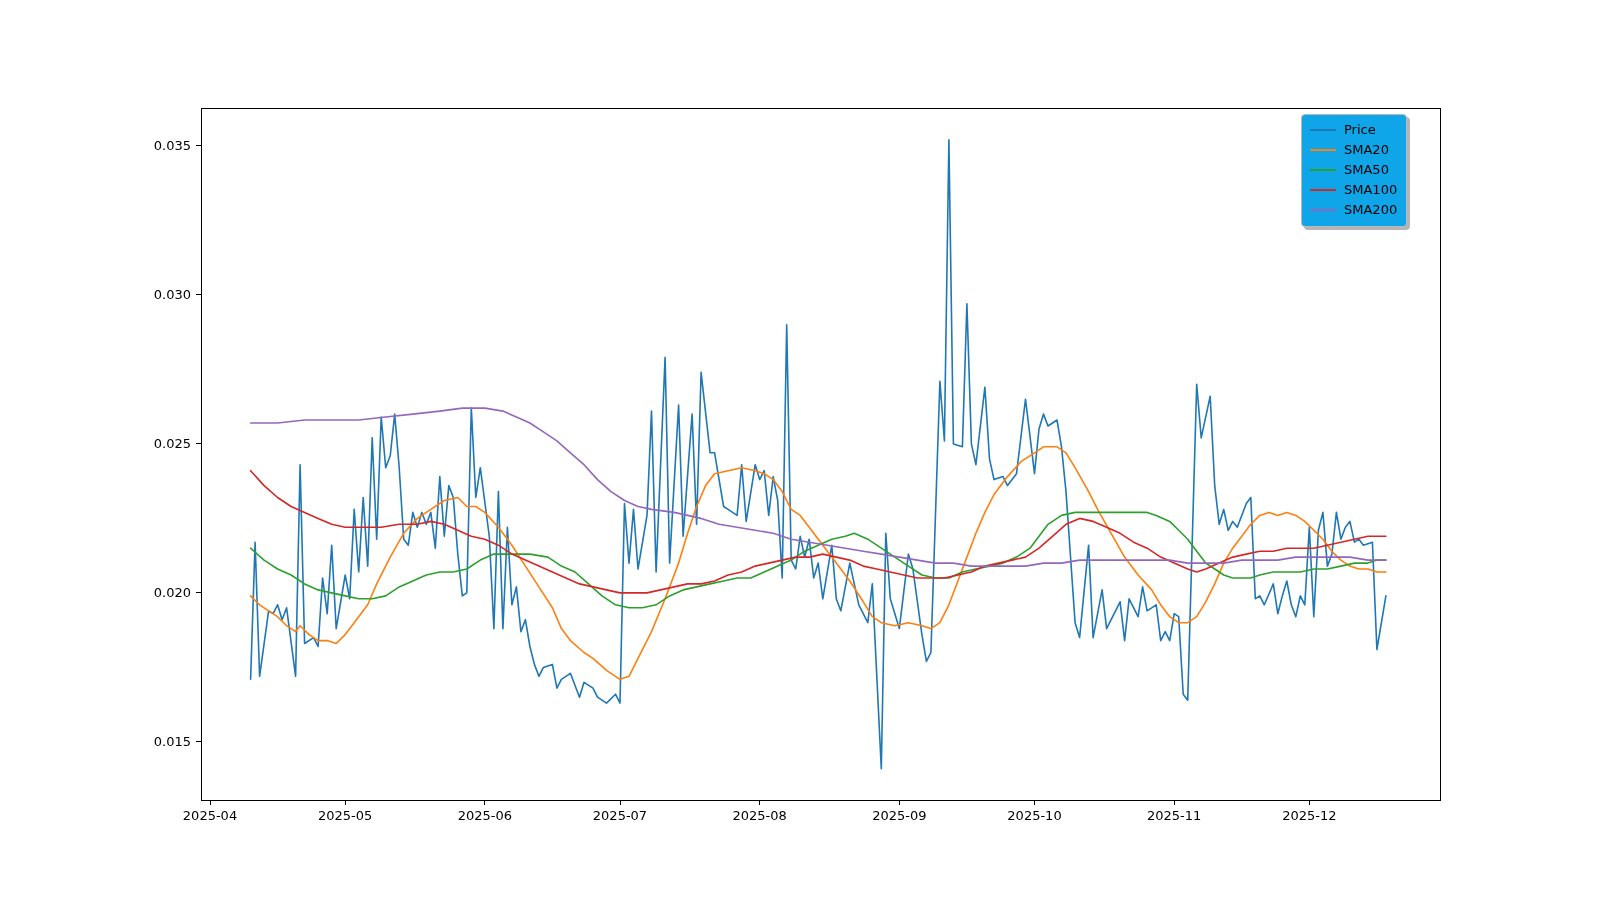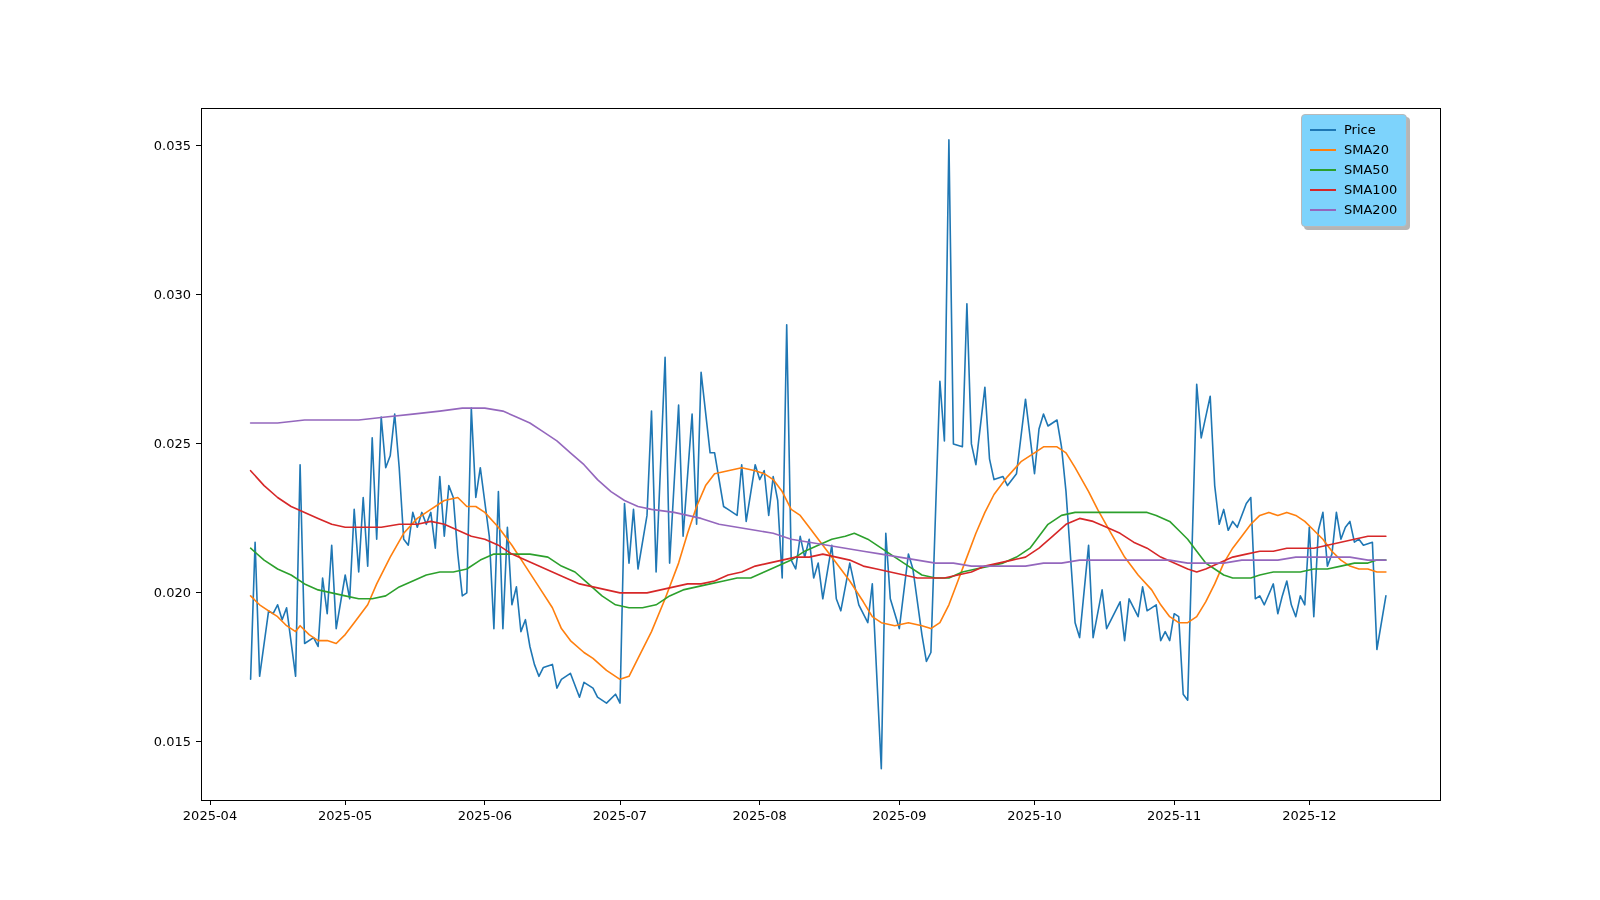--- a/index.html
+++ b/index.html
@@ -23,21 +23,21 @@
   .tick-label {
     font-size: 13px;
     fill: #000000;
   }
   .legend {
     position: absolute;
     left: 1301px;
     top: 114px;
     width: 106px;
     box-sizing: border-box;
-    background: #7dd3fc;
+    background: #0ea5e9;
     border: 1px solid #b9b9b9;
     border-radius: 4px;
     box-shadow: 3px 3px 0 0 rgba(120,120,120,0.55);
     padding: 5px 8px 6px 8px;
   }
   .legend-item {
     display: flex;
     align-items: center;
     height: 20px;
     white-space: nowrap;

